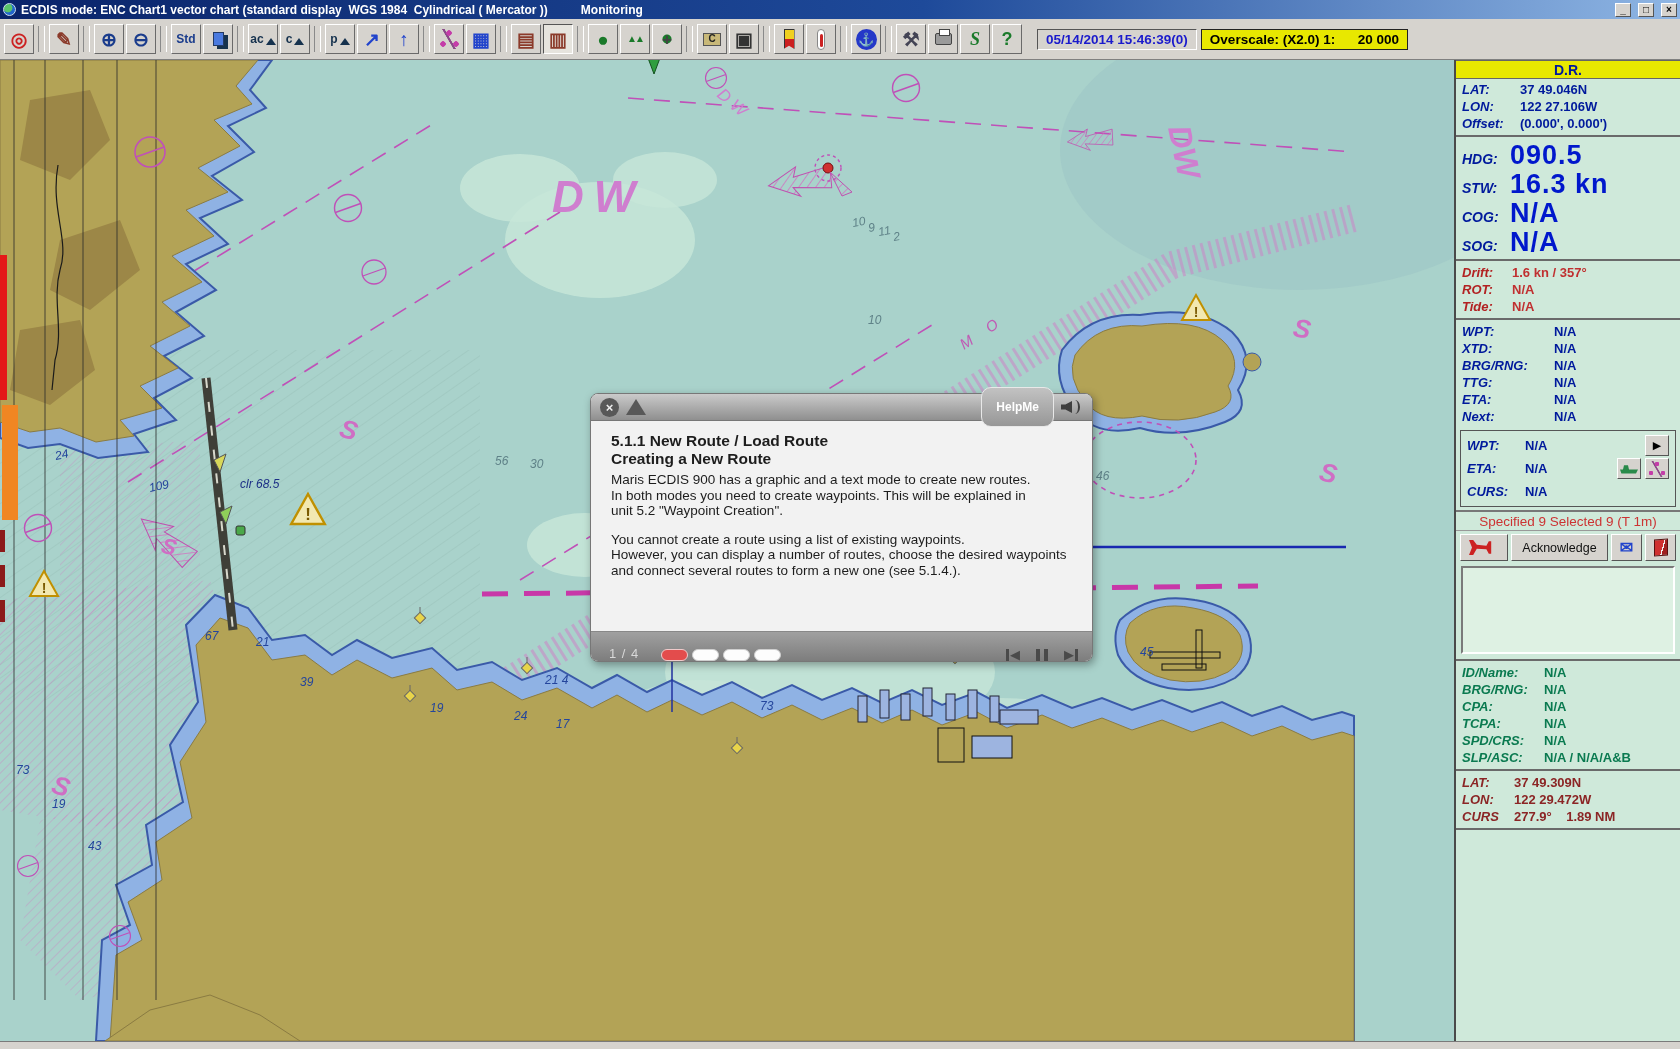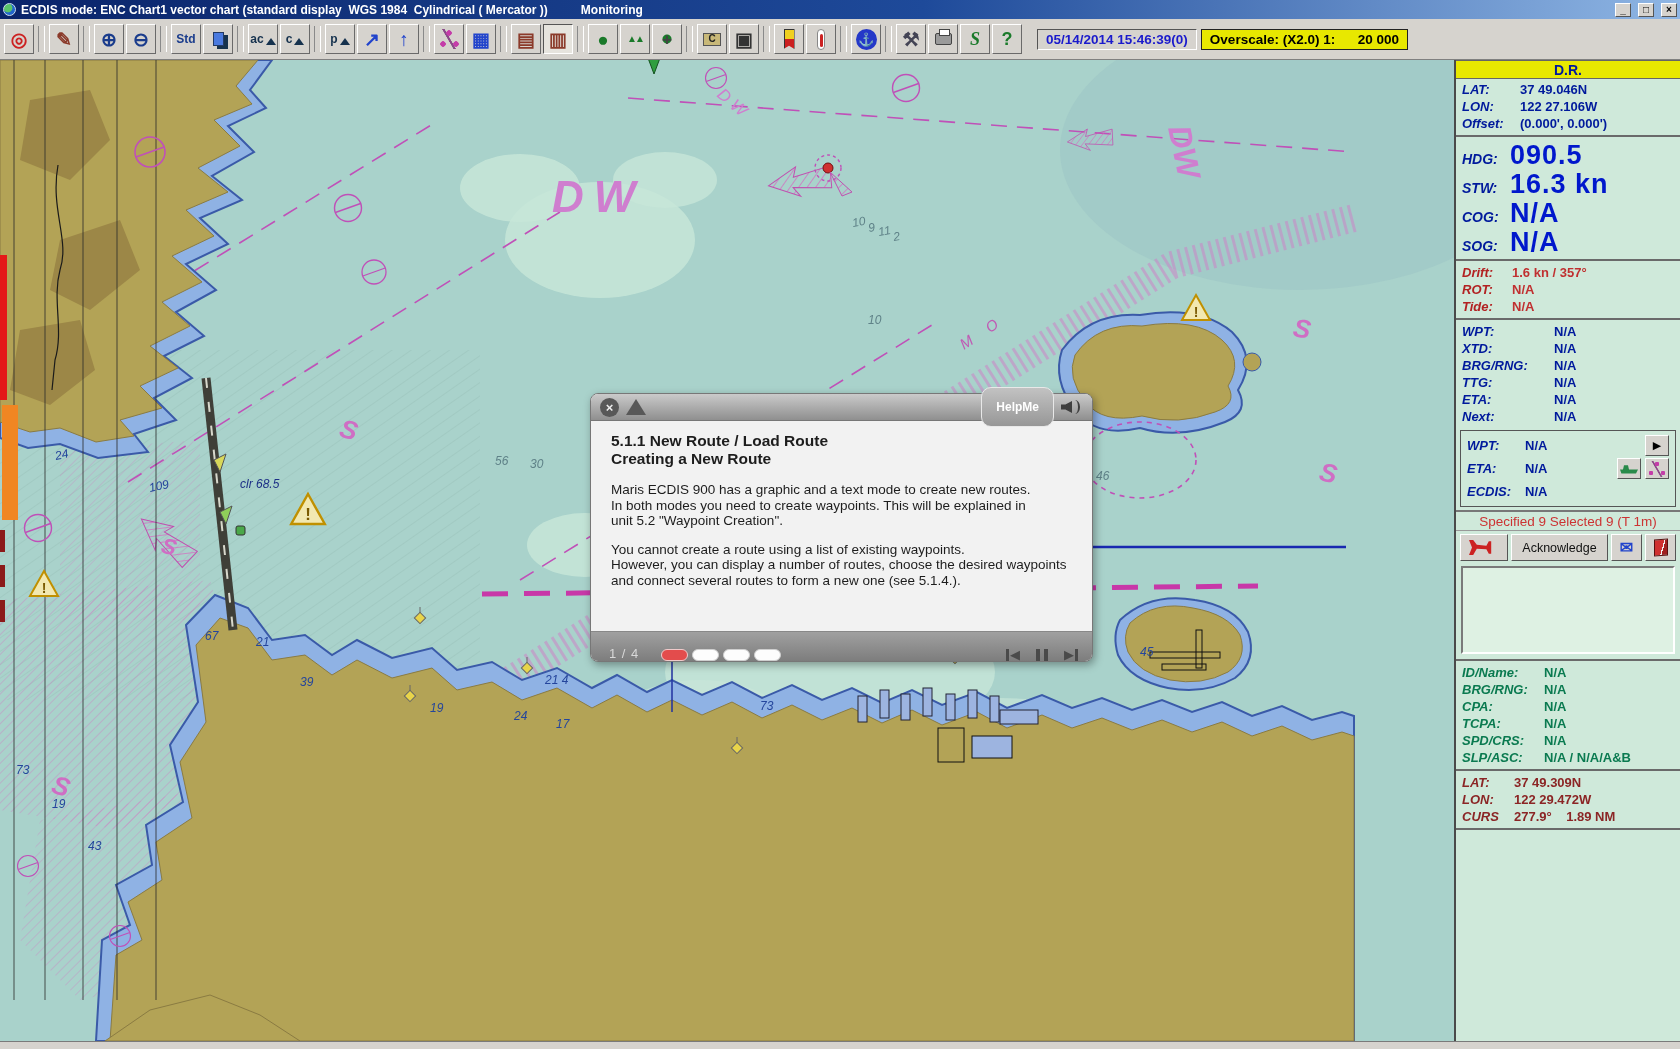--- a/index.html
+++ b/index.html
@@ -125,21 +125,21 @@
   .dlg-tri { width:0; height:0; border-left:10px solid transparent; border-right:10px solid transparent;
     border-bottom:16px solid #585858; cursor:pointer; }
   .dlg-help { background:linear-gradient(#c2c2c2,#979797); border:1px solid #e8e8e8; border-radius:10px;
     color:#fff; font-size:12px; font-weight:bold; padding:12px 14px; cursor:pointer; }
   .dlg-spk { width:22px; height:16px; position:relative; cursor:pointer; }
   .dlg-spk::before { content:""; position:absolute; left:0; top:2px; width:11px; height:12px; background:#3f3f3f;
     clip-path:polygon(0 30%,40% 30%,100% 0,100% 100%,40% 70%,0 70%); }
   .dlg-spk::after { content:""; position:absolute; right:3px; top:1px; width:8px; height:14px;
     border-right:2.5px solid #3f3f3f; border-radius:50%; }
   .dlg-body { flex:1; padding:11px 20px 0; color:#1d1d1d; font-size:13.5px; line-height:15.5px; }
-  .dlg-h { font-size:15.5px; font-weight:bold; line-height:18px; margin-bottom:14px; }
+  .dlg-h { font-size:15.5px; font-weight:bold; line-height:18px; margin-bottom:4px; }
   .dlg-body p { margin-bottom:13px; }
   .dlg-foot { height:30px; border-radius:0 0 7px 7px; background:linear-gradient(#a0a0a0,#7d7d7d);
     display:flex; align-items:flex-end; padding:0 14px 0 18px; gap:4px; border-top:1px solid #888; }
   .dlg-page { color:#d8d8d8; font-size:13px; margin-right:18px; letter-spacing:1px; }
   .pill { width:27px; height:12px; border-radius:6px; background:#fdfdfd; border:1px solid #cfcfcf; }
   .pill.red { background:#e34c4c; border-color:#f0caca; }
   .pb { color:#4a4a4a; font-size:13px; display:flex; align-items:center; cursor:pointer; margin-left:10px; line-height:1; }
   .pb-back::before { content:""; border-left:3px solid #4a4a4a; height:12px; margin-right:1px; }
   .pb-fwd::after { content:""; border-right:3px solid #4a4a4a; height:12px; margin-left:1px; }
   .pb-pause::before, .pb-pause::after { content:""; border-left:4px solid #4a4a4a; height:12px; margin:0 2px; }
@@ -593,21 +593,21 @@
         <span class="sval">N/A</span>
         <span class="spacer"></span>
         <span class="mbtn">
             <span class="sboat"></span>
           </span>
         <span class="mbtn">
             <span class="mini-routenet"></span>
           </span>
       </div>
       <div class="srow">
-        <span class="slab">ECDIS:</span>
+        <span class="slab">CURS:</span>
         <span class="sval">N/A</span>
       </div>
     </div>
 
     <div class="specbar">Specified 9 Selected 9 (T  1m)</div>
 
     <div class="ackrow">
       <span class="abtn trumpet-btn">
           <span class="trumpet"></span>
         </span>

